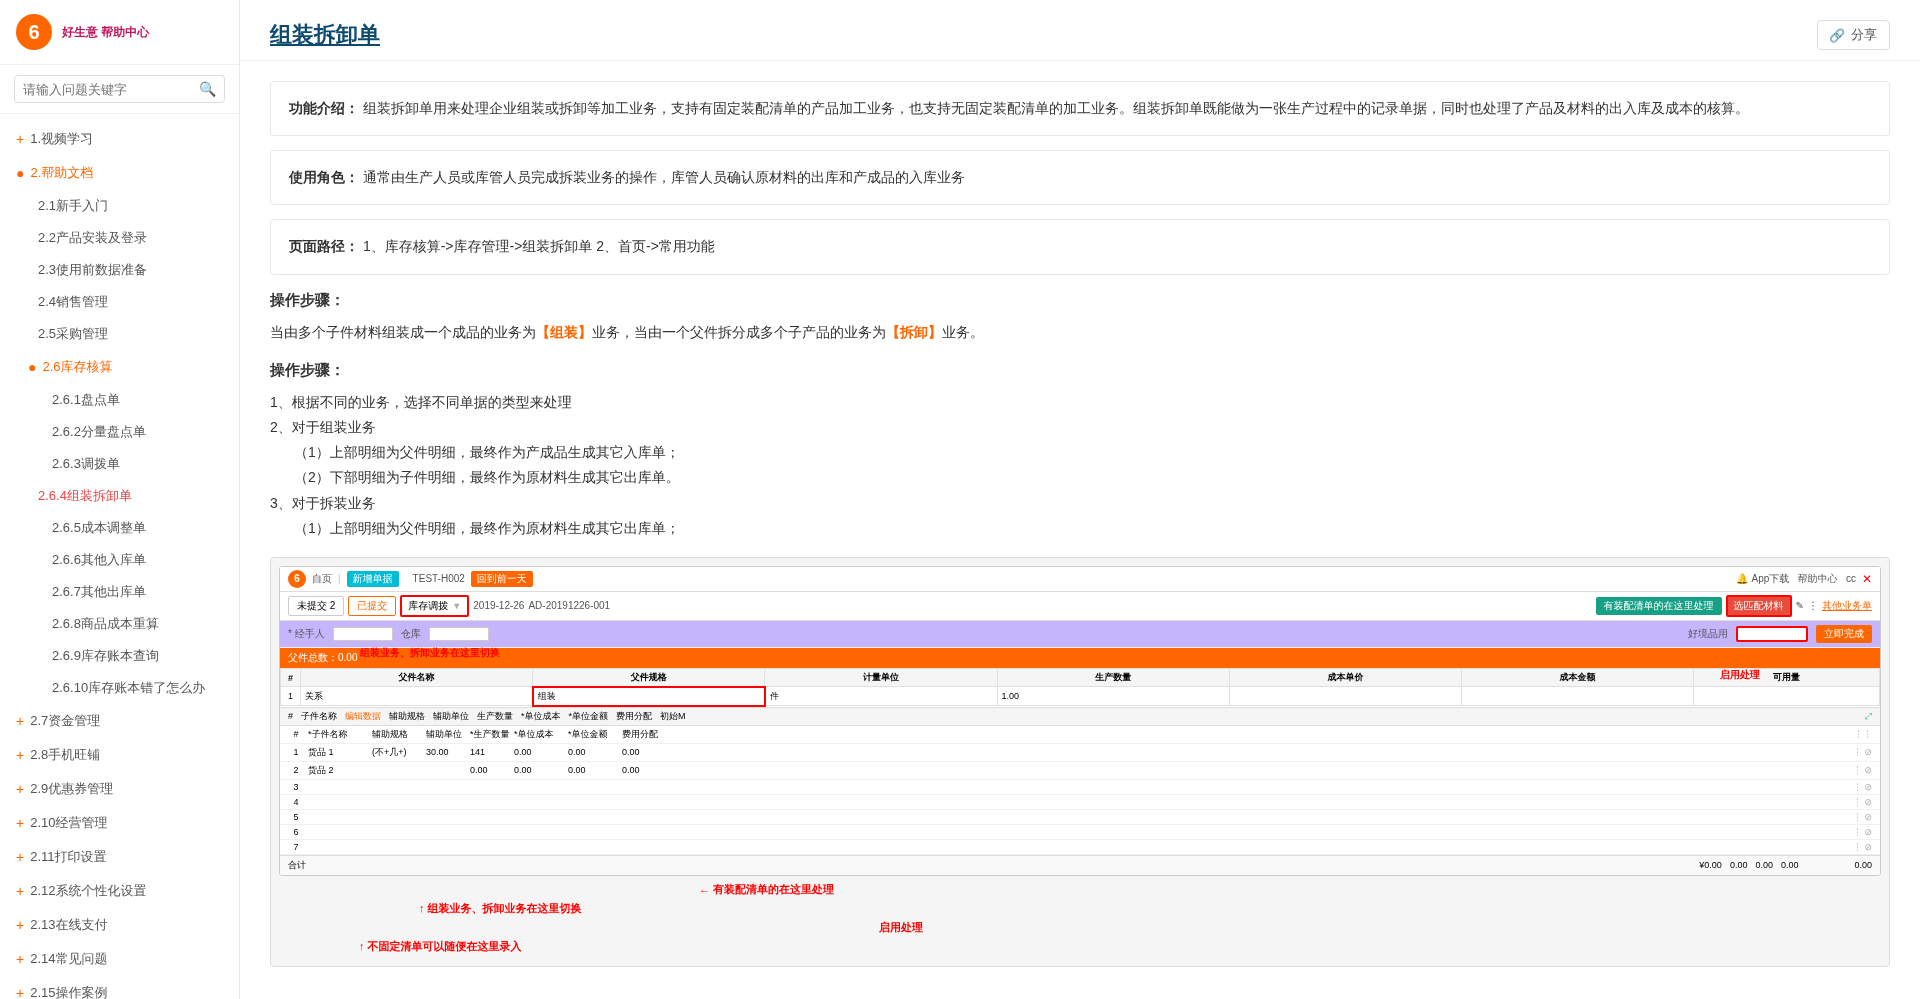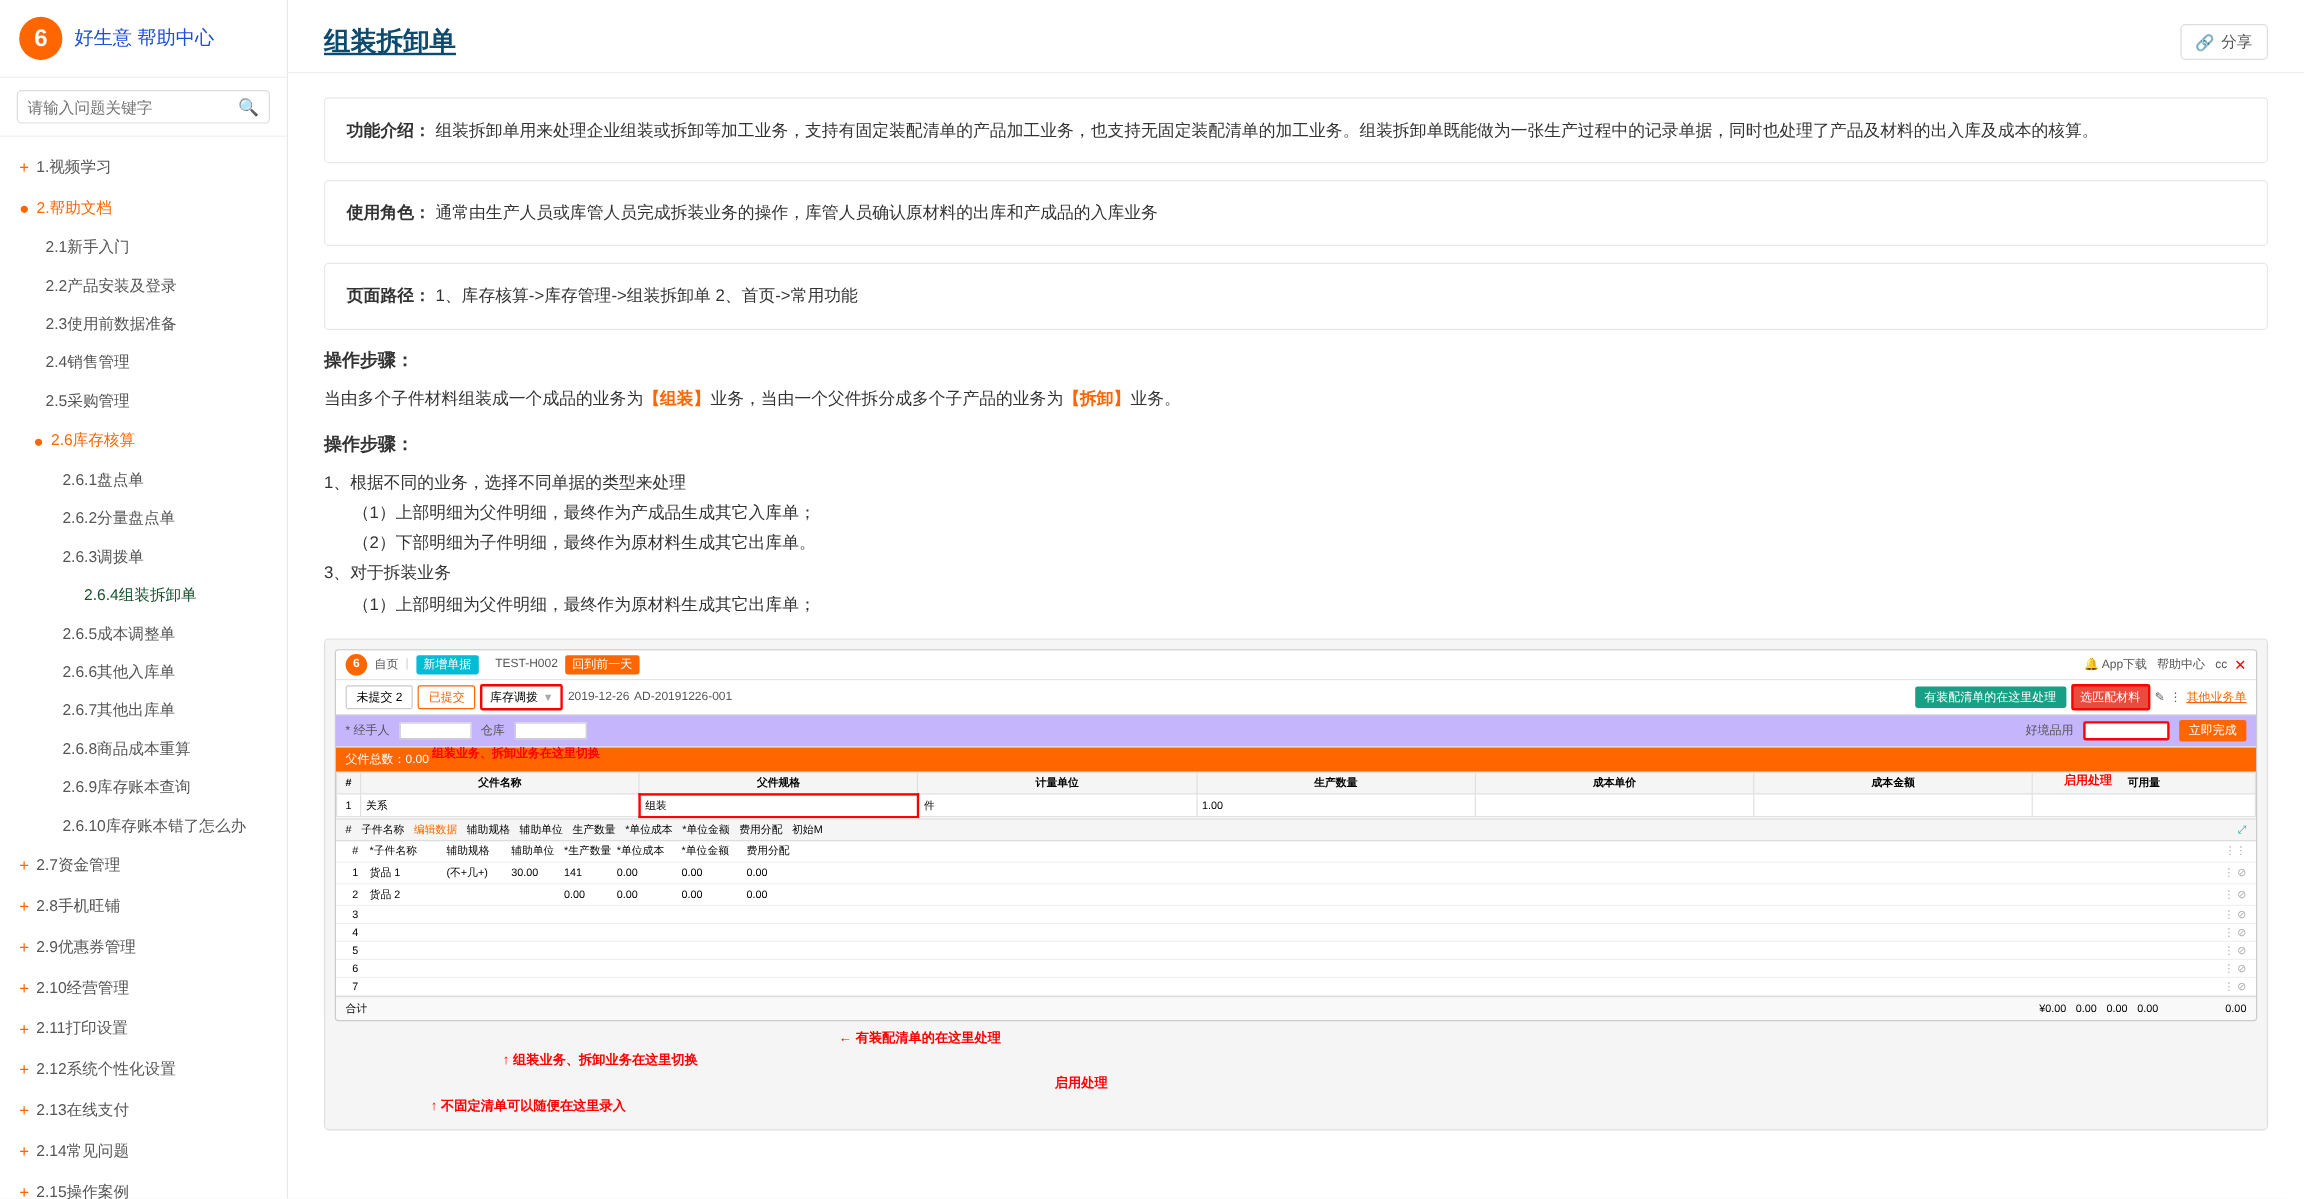--- a/index.html
+++ b/index.html
@@ -23,21 +23,21 @@
       border-bottom: 1px solid #f0f0f0;
     }
     .logo-circle {
       width: 36px; height: 36px;
       background: #f60;
       border-radius: 50%;
       display: flex; align-items: center; justify-content: center;
       color: #fff; font-size: 20px; font-weight: bold;
       margin-right: 10px; flex-shrink: 0;
     }
-    .logo-text { font-size: 16px; font-weight: normal; color: #1d4ed8; }
+    .logo-text { font-size: 12px; font-weight: bold; color: #be185d; }
 
     .search-area {
       padding: 10px 14px;
       border-bottom: 1px solid #f0f0f0;
     }
     .search-box {
       display: flex; align-items: center;
       border: 1px solid #ddd; border-radius: 4px;
       padding: 5px 8px; background: #fff;
     }
@@ -174,21 +174,21 @@
     <div class="nav-sub-item"><span>2.4销售管理</span></div>
     <div class="nav-sub-item"><span>2.5采购管理</span></div>
 
     <div class="nav-item" style="padding-left:28px;">
       <span class="minus-icon">●</span>
       <span style="color:#f60;">2.6库存核算</span>
     </div>
     <div class="nav-sub-item" style="padding-left:52px;"><span>2.6.1盘点单</span></div>
     <div class="nav-sub-item" style="padding-left:52px;"><span>2.6.2分量盘点单</span></div>
     <div class="nav-sub-item" style="padding-left:52px;"><span>2.6.3调拨单</span></div>
-    <div class="nav-sub-item active" style="color:#14532d;margin-left:32px;"><span>2.6.4组装拆卸单</span></div>
+    <div class="nav-sub-item active" style="color:#ef4444;"><span>2.6.4组装拆卸单</span></div>
     <div class="nav-sub-item" style="padding-left:52px;"><span>2.6.5成本调整单</span></div>
     <div class="nav-sub-item" style="padding-left:52px;"><span>2.6.6其他入库单</span></div>
     <div class="nav-sub-item" style="padding-left:52px;"><span>2.6.7其他出库单</span></div>
     <div class="nav-sub-item" style="padding-left:52px;"><span>2.6.8商品成本重算</span></div>
     <div class="nav-sub-item" style="padding-left:52px;"><span>2.6.9库存账本查询</span></div>
     <div class="nav-sub-item" style="padding-left:52px;"><span>2.6.10库存账本错了怎么办</span></div>
 
     <div class="nav-item">
       <span class="plus-icon">+</span>
       <span>2.7资金管理</span>
@@ -256,20 +256,21 @@
     <div class="section-title">操作步骤：</div>
 
     <p class="desc-text">
       当由多个子件材料组装成一个成品的业务为<span class="highlight">【组装】</span>业务，当由一个父件拆分成多个子产品的业务为<span class="highlight">【拆卸】</span>业务。
     </p>
 
     <div class="section-title">操作步骤：</div>
 
     <div class="steps-list">
       <p class="step-main">1、根据不同的业务，选择不同单据的类型来处理</p>
+      <p class="step-main">2、对于组装业务</p>
       <p class="step-sub">（1）上部明细为父件明细，最终作为产成品生成其它入库单；</p>
       <p class="step-sub">（2）下部明细为子件明细，最终作为原材料生成其它出库单。</p>
       <p class="step-main">3、对于拆装业务</p>
       <p class="step-sub">（1）上部明细为父件明细，最终作为原材料生成其它出库单；</p>
     </div>
 
     <div class="screenshot-container">
       <div style="background:#f5f5f5; padding:8px; position:relative;">
 
         <div class="mock-screenshot" style="position:relative;">

